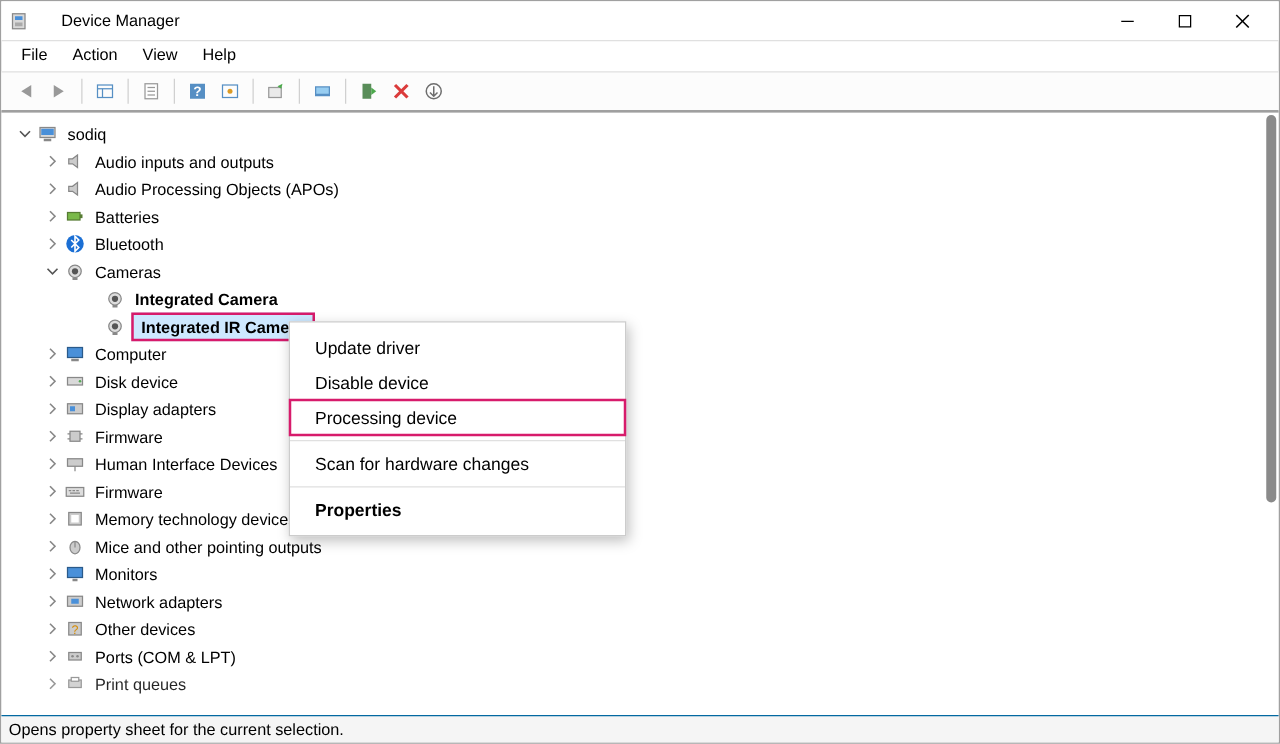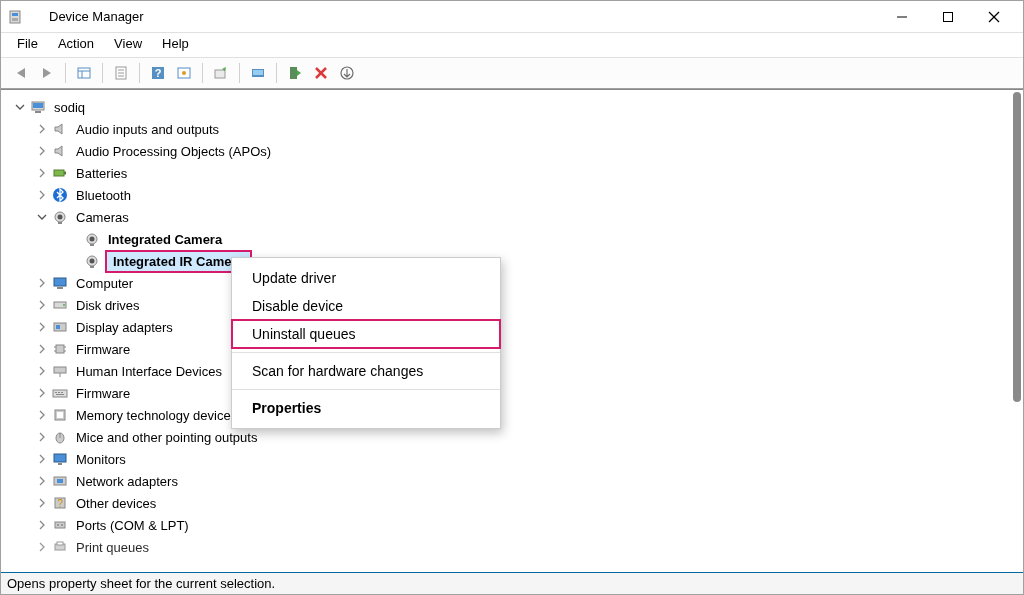--- a/index.html
+++ b/index.html
@@ -451,21 +451,21 @@
           <svg width="10" height="10">
             <path d="M3 1 L7 5 L3 9" fill="none" stroke="#888" stroke-width="1.3"></path>
           </svg>
         </span>
       <span class="icon">
           <svg width="16" height="16">
             <rect x="2" y="5" width="12" height="6" fill="#d9d9d9" stroke="#888"></rect>
             <circle cx="12" cy="8" r="1" fill="#5a5"></circle>
           </svg>
         </span>
-      <span class="label">Disk drives</span>
+      <span class="label">Disk device</span>
     </div>
 
     <div class="node indent-1">
       <span class="chevron">
           <svg width="10" height="10">
             <path d="M3 1 L7 5 L3 9" fill="none" stroke="#888" stroke-width="1.3"></path>
           </svg>
         </span>
       <span class="icon">
           <svg width="16" height="16">
@@ -635,21 +635,21 @@
 
   </div>
 
   <div class="scrollbar">
     <div class="thumb"></div>
   </div>
 
   <div class="context-menu">
     <div class="cmi">Update driver</div>
     <div class="cmi">Disable device</div>
-    <div class="cmi highlighted">Uninstall queues</div>
+    <div class="cmi highlighted">Processing device</div>
     <div class="cmsep"></div>
     <div class="cmi">Scan for hardware changes</div>
     <div class="cmsep"></div>
     <div class="cmi bold">Properties</div>
   </div>
 </div>
 
 <div class="statusbar">
   <span>Opens property sheet for the current selection.</span>
 </div>

